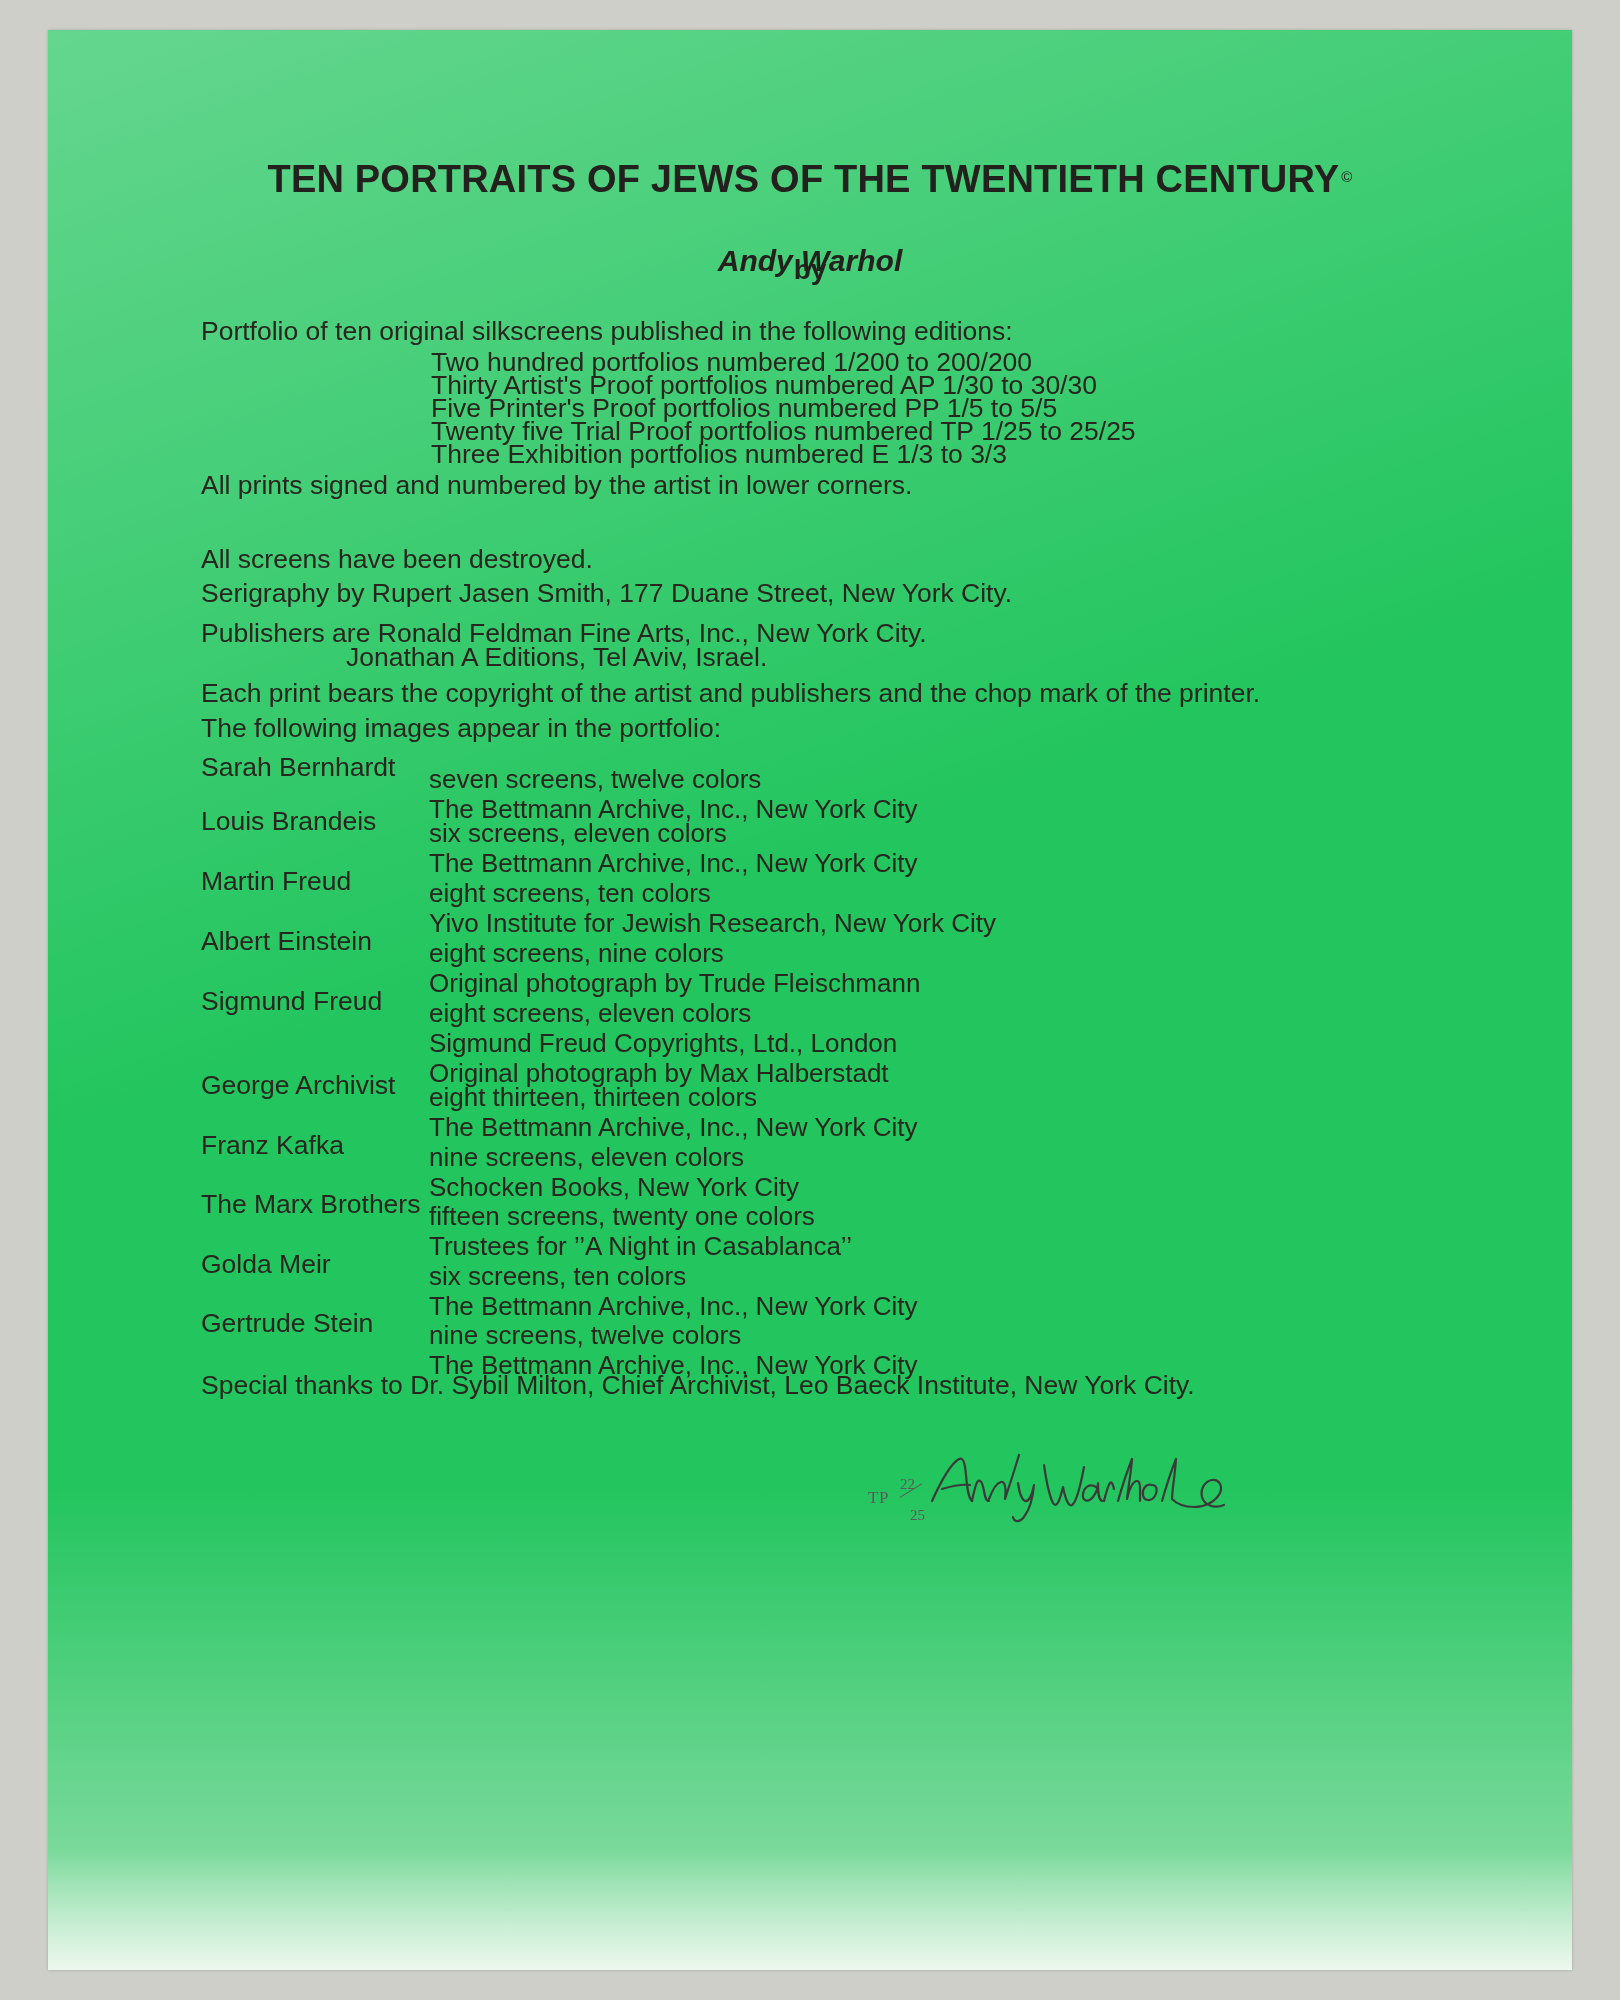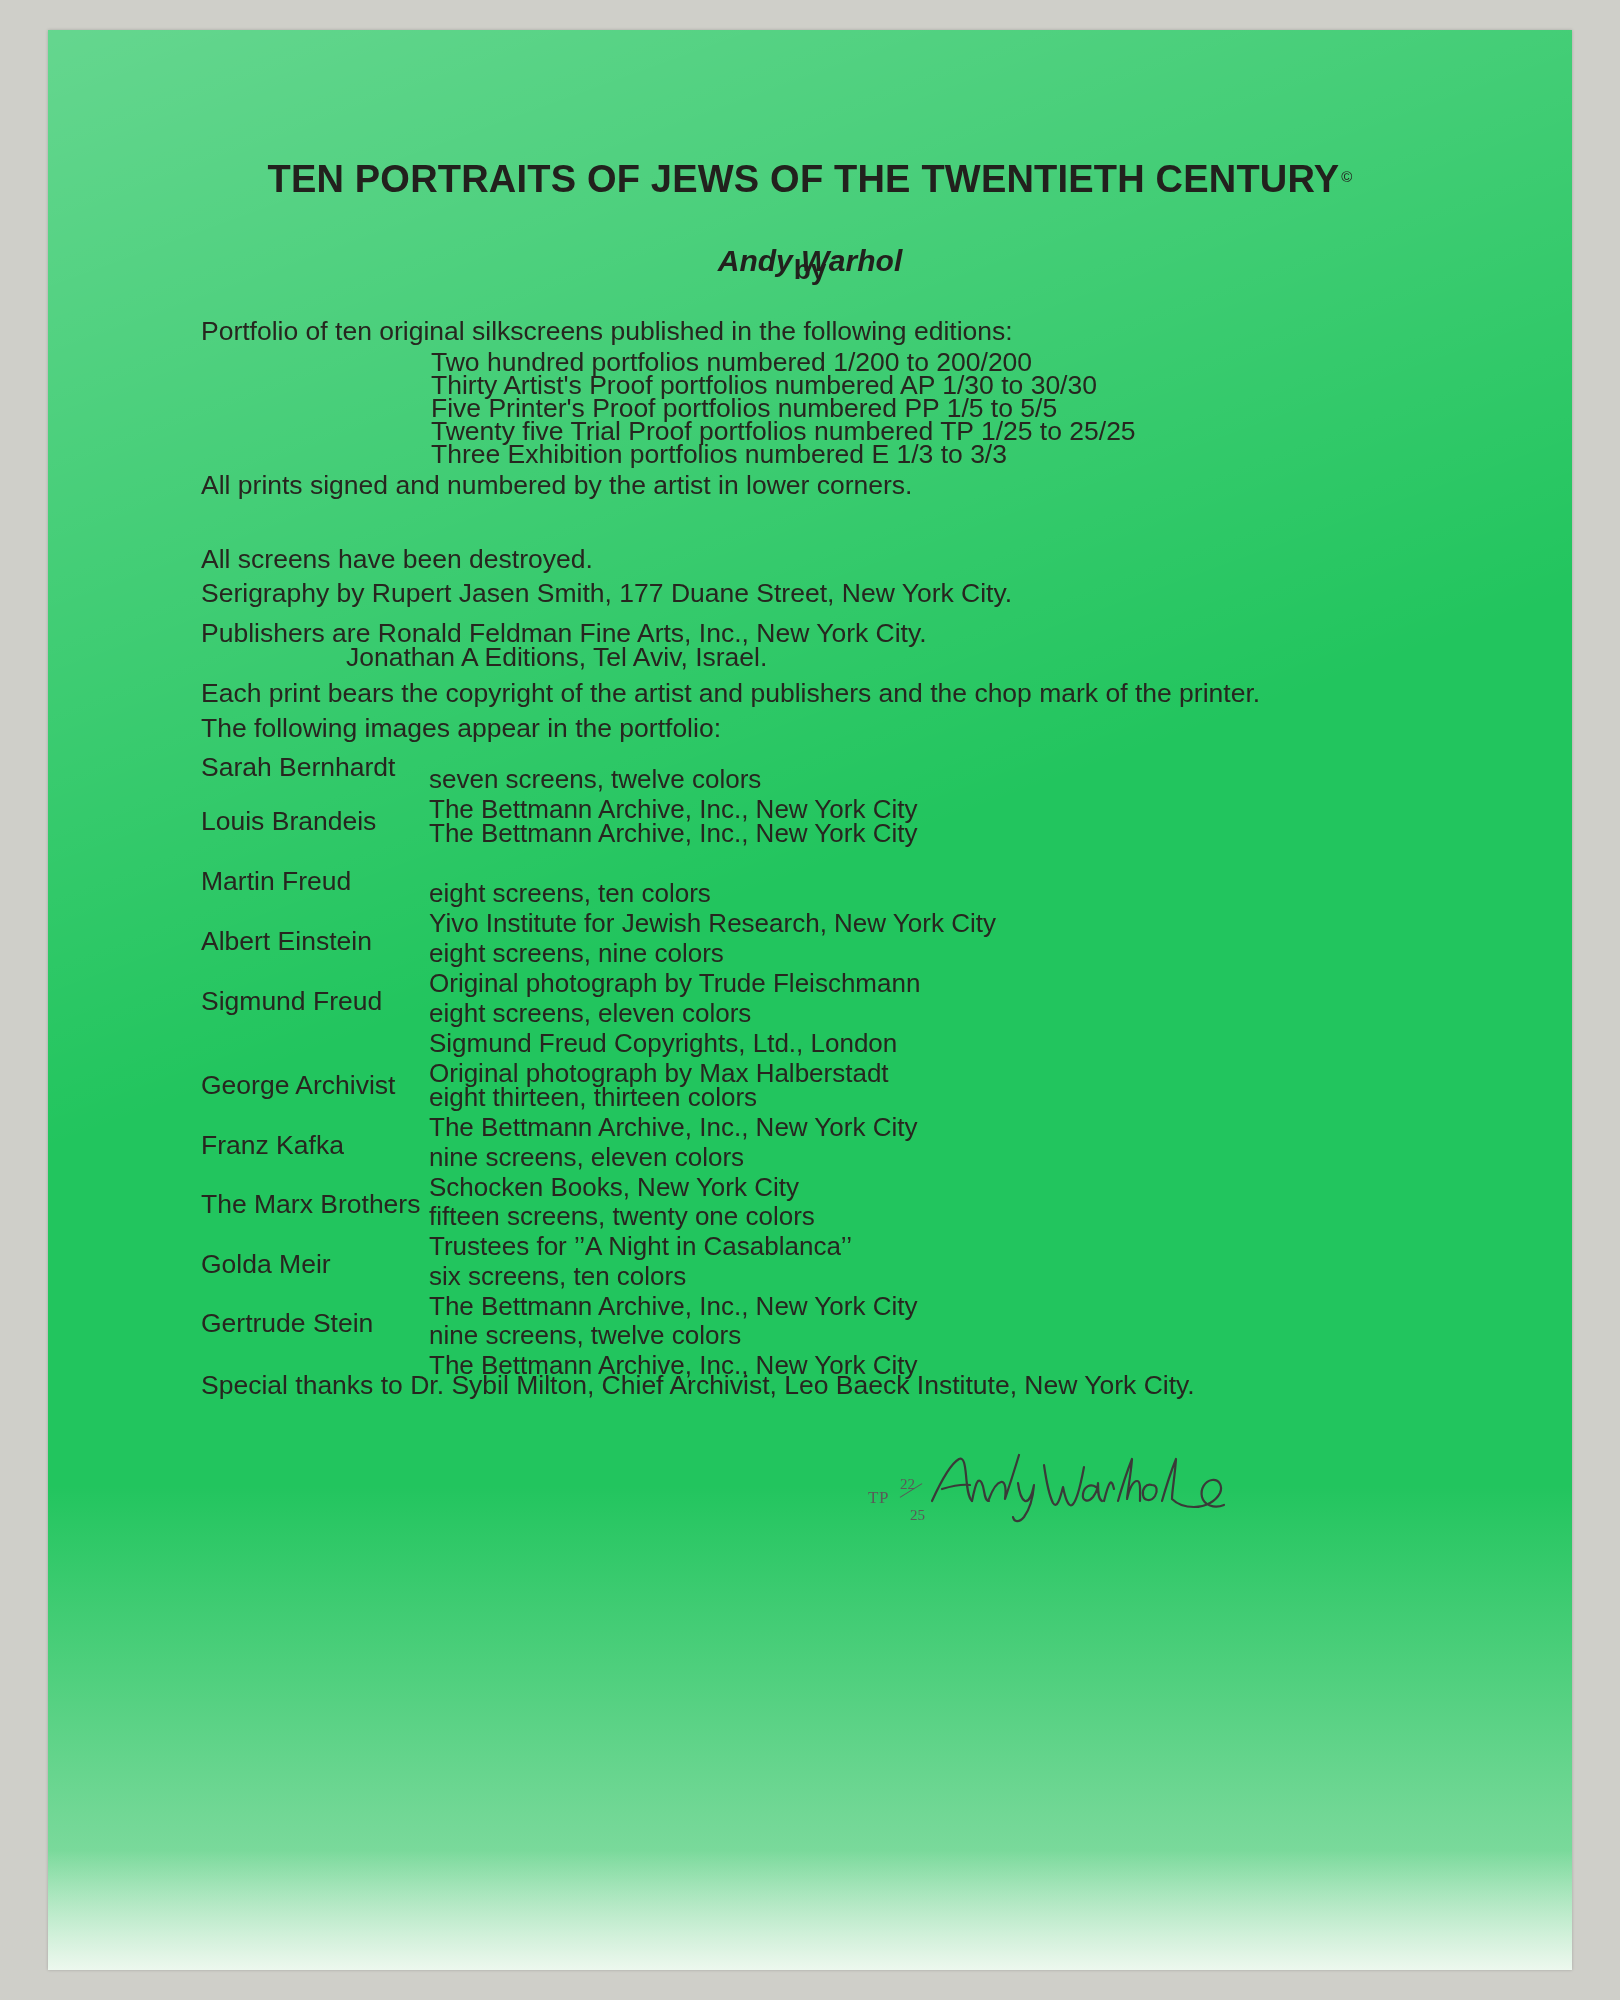--- a/index.html
+++ b/index.html
@@ -172,20 +172,21 @@
         <div class="list-name">Sarah Bernhardt</div>
         <div class="list-desc">
           <div>seven screens, twelve colors</div>
           <div>The Bettmann Archive, Inc., New York City</div>
         </div>
       </div>
 
       <div class="list-row" style="top:776px;">
         <div class="list-name">Louis Brandeis</div>
         <div class="list-desc">
+          <div>six screens, eleven colors</div>
           <div>The Bettmann Archive, Inc., New York City</div>
         </div>
       </div>
 
       <div class="list-row" style="top:836px;">
         <div class="list-name">Martin Freud</div>
         <div class="list-desc">
           <div>eight screens, ten colors</div>
           <div>Yivo Institute for Jewish Research, New York City</div>
         </div>

